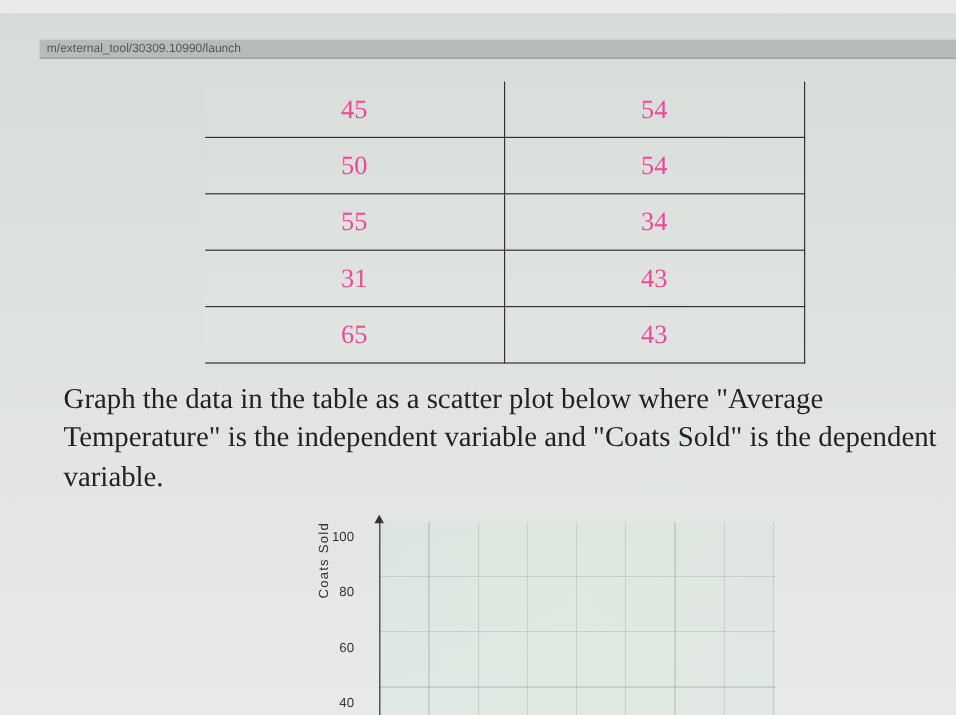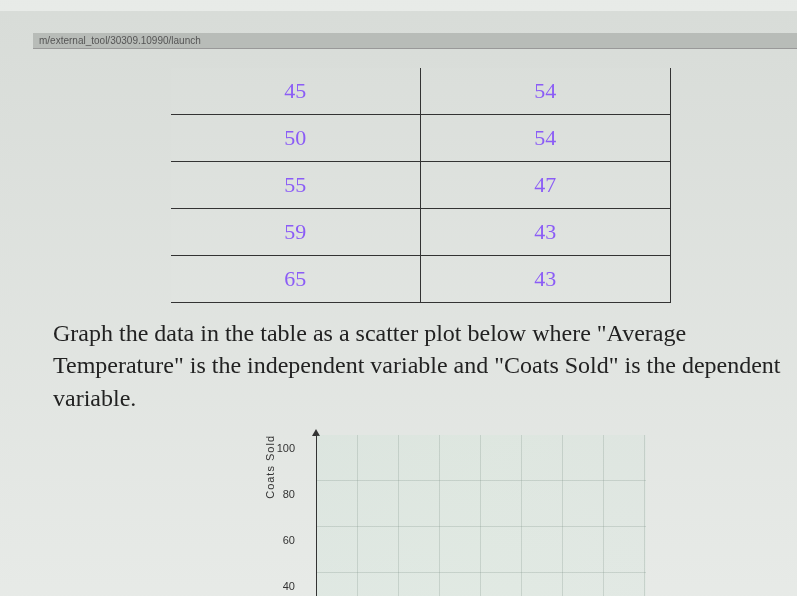--- a/index.html
+++ b/index.html
@@ -25,21 +25,21 @@
     .data-table {
       margin: 0 auto;
       border-collapse: collapse;
       width: 500px;
     }
     .data-table td {
       border: 1px solid #333;
       padding: 10px 20px;
       text-align: center;
       font-size: 22px;
-      color: #8b5cf6;
+      color: #ec4899;
       width: 50%;
       background: rgba(255,255,255,0.05);
     }
     .data-table td:first-child {
       border-left: none;
     }
     .data-table tr:first-child td {
       border-top: none;
     }
     .instruction {
@@ -131,24 +131,24 @@
         <tr>
           <td>45</td>
           <td>54</td>
         </tr>
     <tr>
           <td>50</td>
           <td>54</td>
         </tr>
     <tr>
           <td>55</td>
-          <td>47</td>
+          <td>34</td>
         </tr>
     <tr>
-          <td>59</td>
+          <td>31</td>
           <td>43</td>
         </tr>
     <tr>
           <td>65</td>
           <td>43</td>
         </tr>
   </tbody>
     </table>
 
   <p class="instruction">Graph the data in the table as a scatter plot below where "Average Temperature" is the independent variable and "Coats Sold" is the dependent variable.</p>

